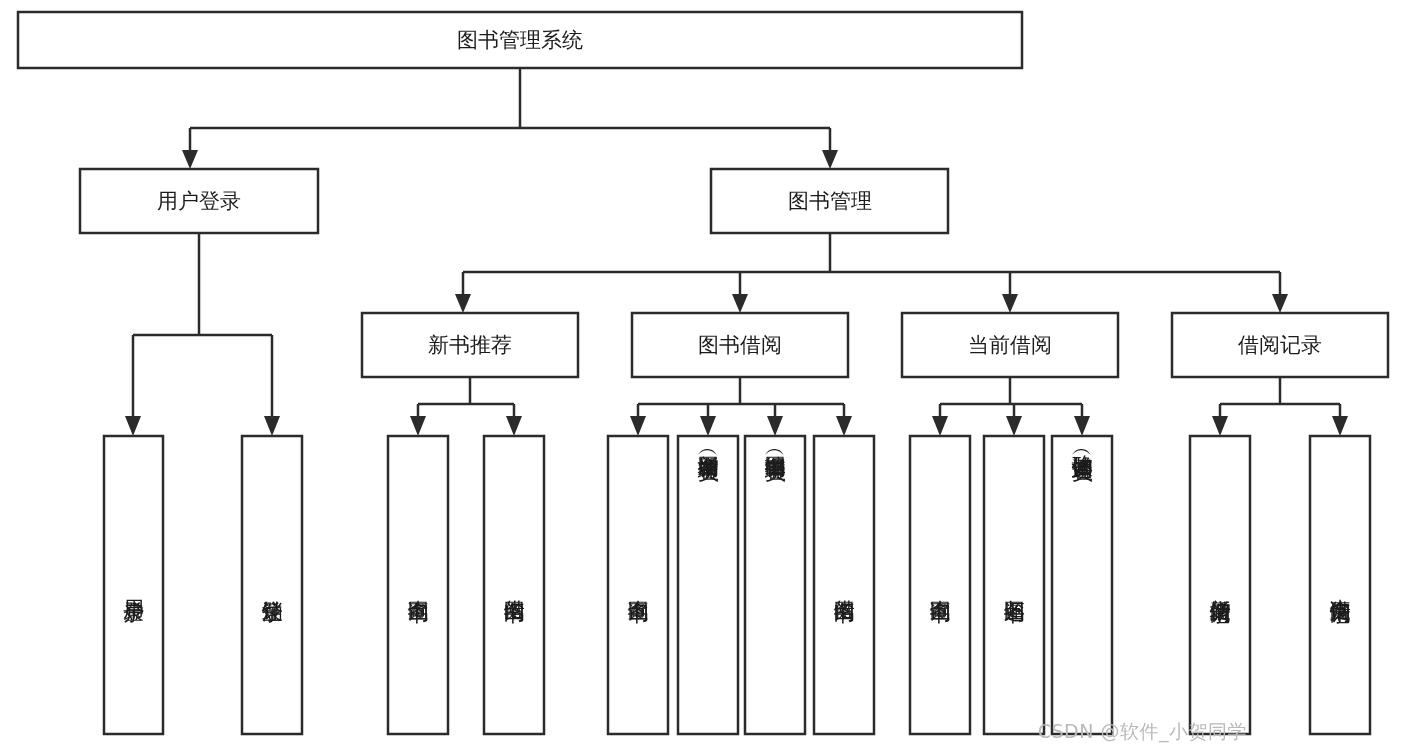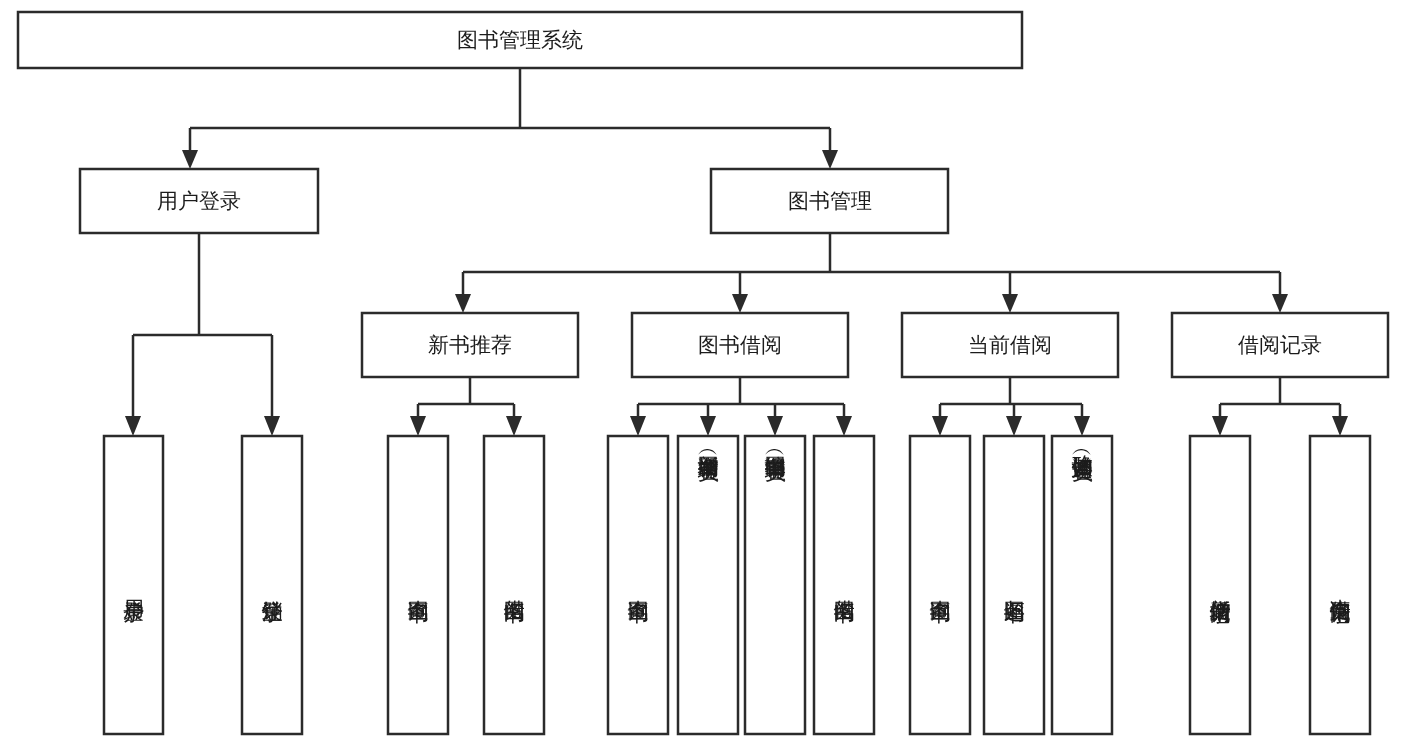--- a/index.html
+++ b/index.html
@@ -223,13 +223,14 @@
   <div class="leaf-label" style="left: 608px; top: 436px; width: 60px; height: 298px; display: flex; align-items: center; justify-content: center;">查询图书</div>
   <div class="leaf-label" style="left: 678px; top: 438px; width: 60px; height: 296px; justify-content: flex-start; display: flex; align-items: center;">新增图书（管理员）</div>
   <div class="leaf-label" style="left: 745px; top: 438px; width: 60px; height: 296px; justify-content: flex-start; display: flex; align-items: center;">编辑图书（管理员）</div>
   <div class="leaf-label" style="left: 814px; top: 436px; width: 60px; height: 298px; display: flex; align-items: center; justify-content: center;">借阅图书</div>
   <div class="leaf-label" style="left: 910px; top: 436px; width: 60px; height: 298px; display: flex; align-items: center; justify-content: center;">查询图书</div>
   <div class="leaf-label" style="left: 984px; top: 436px; width: 60px; height: 298px; display: flex; align-items: center; justify-content: center;">归还图书</div>
   <div class="leaf-label" style="left: 1052px; top: 438px; width: 60px; height: 296px; justify-content: flex-start; display: flex; align-items: center;">确认归还（管理员）</div>
   <div class="leaf-label" style="left: 1190px; top: 436px; width: 60px; height: 298px; display: flex; align-items: center; justify-content: center;">新增借阅记录</div>
   <div class="leaf-label" style="left: 1310px; top: 436px; width: 60px; height: 298px; display: flex; align-items: center; justify-content: center;">查询借阅记录</div>
 
+  <div class="watermark">CSDN @软件_小贺同学</div>
 </div>
 
 </body></html>

